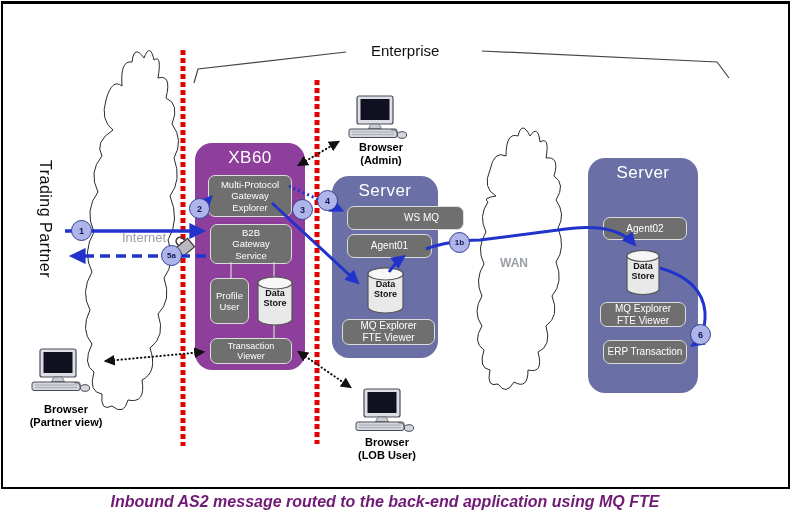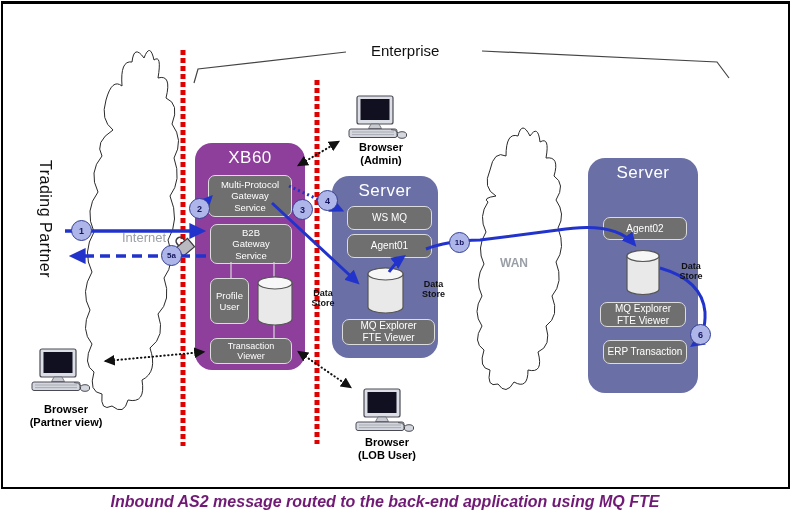--- a/index.html
+++ b/index.html
@@ -29,21 +29,21 @@
   
   .badge{
     position:absolute;width:19px;height:19px;border-radius:50%;
     background:#AEB5E8;border:1.5px solid #333E93;color:#16165E;
     font-size:9px;font-weight:bold;display:flex;align-items:center;justify-content:center;
     z-index:3;
   }
   .badge.wide{font-size:8px;}
   .cyl-label{
     position:absolute;z-index:3;font-size:9px;font-weight:bold;color:#111;
-    text-align:center;line-height:1.15;white-space:pre-line;padding-left:48px;
+    text-align:center;line-height:1.15;white-space:pre-line;
   }
   .cloud-label{position:absolute;z-index:3;color:#9A9FA6;text-align:center;}
   .pc-label{
     position:absolute;z-index:3;font-size:11px;font-weight:bold;color:#000;
     text-align:center;line-height:1.18;white-space:pre-line;
   }
   .trading{
     position:absolute;left:36px;top:160px;z-index:3;
     writing-mode:vertical-rl;font-size:16px;color:#101010;letter-spacing:.5px;
   }
@@ -66,30 +66,30 @@
 <div class="bigbox slate" style="left:332px;top:176px;width:106px;height:182px;">
   <div class="title">Server</div>
 </div>
 
 <div class="bigbox slate" style="left:588px;top:158px;width:110px;height:235px;">
   <div class="title">Server</div>
 </div>
 
 <div class="comp" style="left:208px;top:175px;width:82px;height:40px;">Multi-Protocol
 Gateway
-Service</div>
+Explorer</div>
 <div class="comp" style="left:210px;top:224px;width:80px;height:38px;">B2B
 Gateway
 Service</div>
 <div class="comp" style="left:210px;top:278px;width:37px;height:44px;">Profile
 User</div>
 <div class="comp" style="left:210px;top:338px;width:80px;height:24px;font-size:9px;">Transaction
 Viewer</div>
 
-<div class="comp" style="left:347px;top:206px;width:83px;height:22px;font-size:10px;">WS MQ</div>
+<div class="comp" style="left:347px;top:206px;width:83px;height:22px;font-size:10px;padding-left:32px;">WS MQ</div>
 <div class="comp" style="left:347px;top:234px;width:83px;height:22px;font-size:10px;">Agent01</div>
 <div class="comp" style="left:342px;top:319px;width:91px;height:24px;font-size:10px;">MQ Explorer
 FTE Viewer</div>
 
 <div class="comp" style="left:603px;top:217px;width:82px;height:21px;font-size:10px;">Agent02</div>
 <div class="comp" style="left:600px;top:302px;width:84px;height:23px;font-size:10px;">MQ Explorer
 FTE Viewer</div>
 <div class="comp" style="left:603px;top:340px;width:82px;height:22px;font-size:10px;">ERP Transaction</div>
 
 <svg class="overlay" width="797" height="521" viewBox="0 0 797 521">

